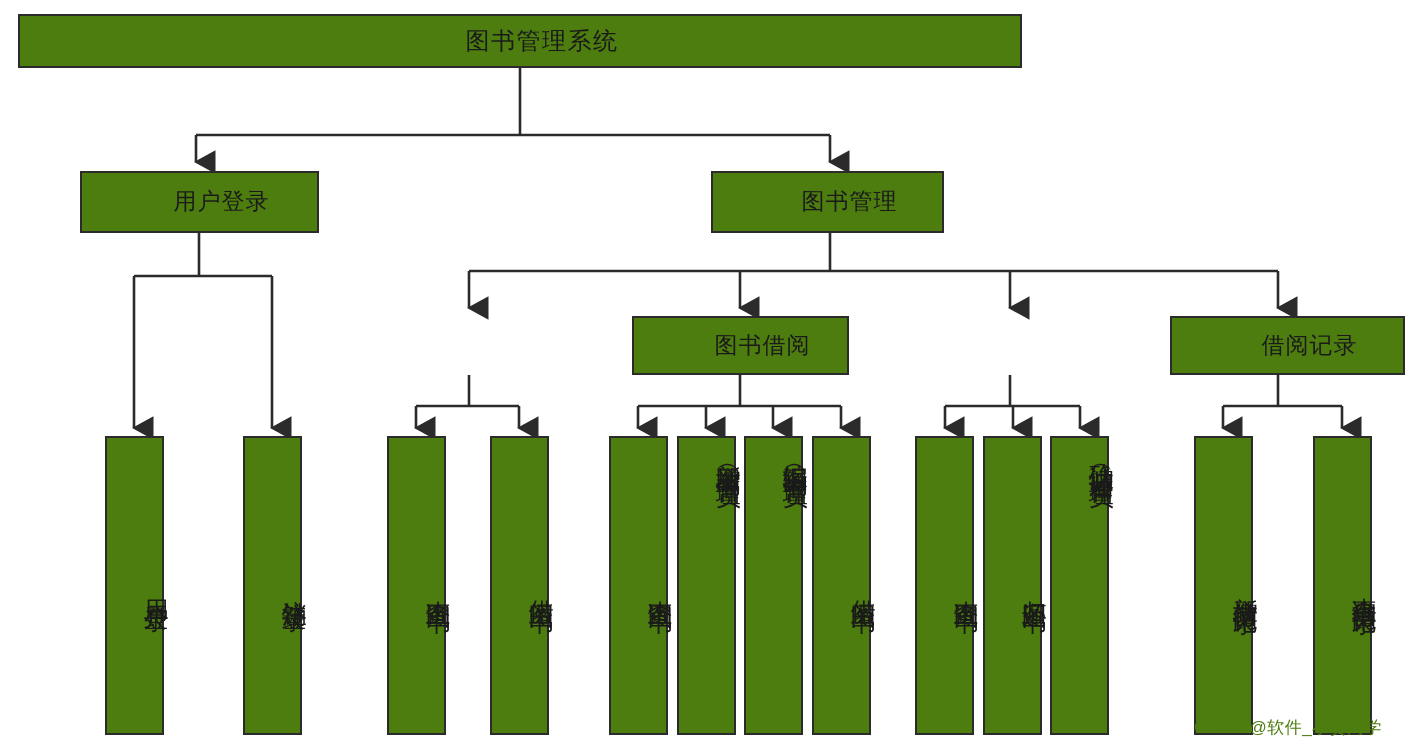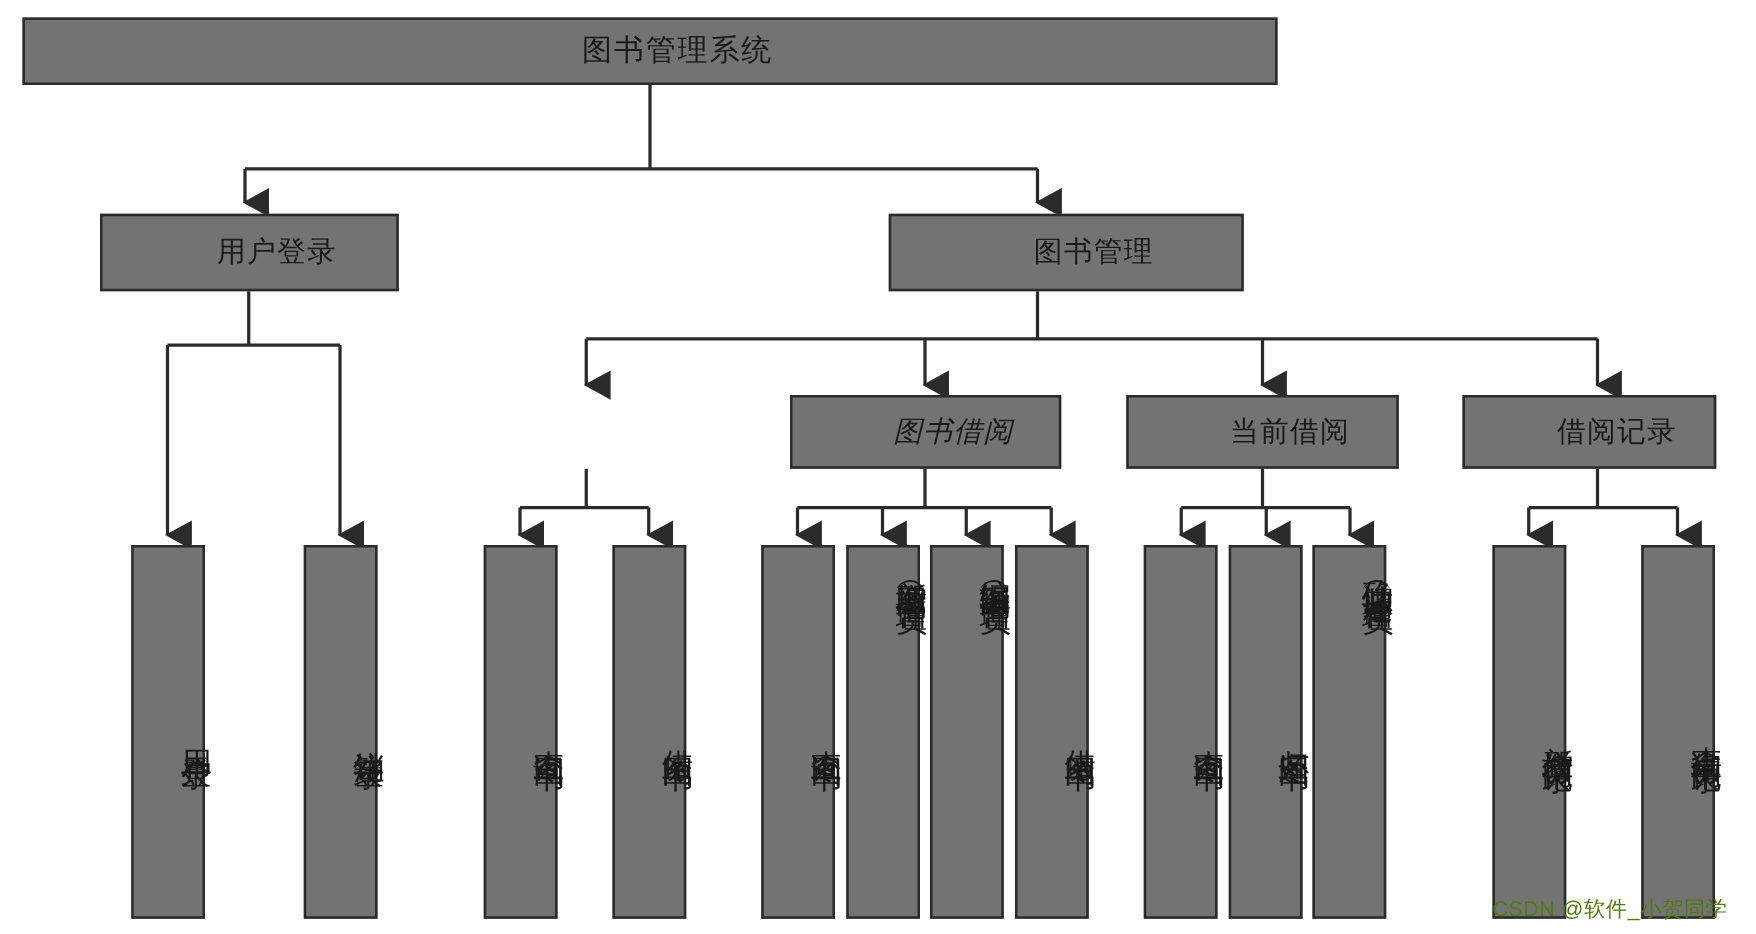--- a/index.html
+++ b/index.html
@@ -23,21 +23,21 @@
     position: absolute;
     left: 0;
     top: 0;
     width: 1405px;
     height: 747px;
     pointer-events: none;
   }
   .node {
     position: absolute;
     box-sizing: border-box;
-    background: #737373;
+    background: #4d7c0f;
     border: 2.5px solid #2b2b2b;
     display: flex;
     align-items: center;
     justify-content: center;
     color: #1a1a1a;
     padding-left: 44px;
   }
   .node-label {
     display: block;
     text-align: center;
@@ -139,34 +139,31 @@
   </svg>
 
   <div class="node h root" style="left:18px; top:14px; width:1004px; height:54px;">
     <span class="node-label">图书管理系统</span>
   </div>
 
   <div class="node h" style="left:80px; top:171px; width:239px; height:62px;">
     <span class="node-label">用户登录</span>
   </div>
 
-  <div class="node h" style="left:711px; top:171px; width:284px; height:62px;">
+  <div class="node h" style="left:711px; top:171px; width:233px; height:62px;">
     <span class="node-label">图书管理</span>
   </div>
 
 
-  <div class="node h" style="left:632px; top:316px; width:217px; height:59px;font-style:italic;">
+  <div class="node h" style="left:632px; top:316px; width:217px; height:59px;">
     <span class="node-label">图书借阅</span>
   </div>
 
-  <div class="node h" style="left:901px; top:316px; width:218px; height:59px;">
-    <span class="node-label">当前借阅</span>
-  </div>
-
-  <div class="node h" style="left:1170px; top:316px; width:203px; height:59px;">
+
+  <div class="node h" style="left:1170px; top:316px; width:235px; height:59px;">
     <span class="node-label">借阅记录</span>
   </div>
 
   <div class="node v center" style="left:105px; top:436px; width:59px; height:299px;">
     <span class="node-label">用户登录</span>
   </div>
 
   <div class="node v center" style="left:243px; top:436px; width:59px; height:299px;">
     <span class="node-label">注销登录</span>
   </div>

